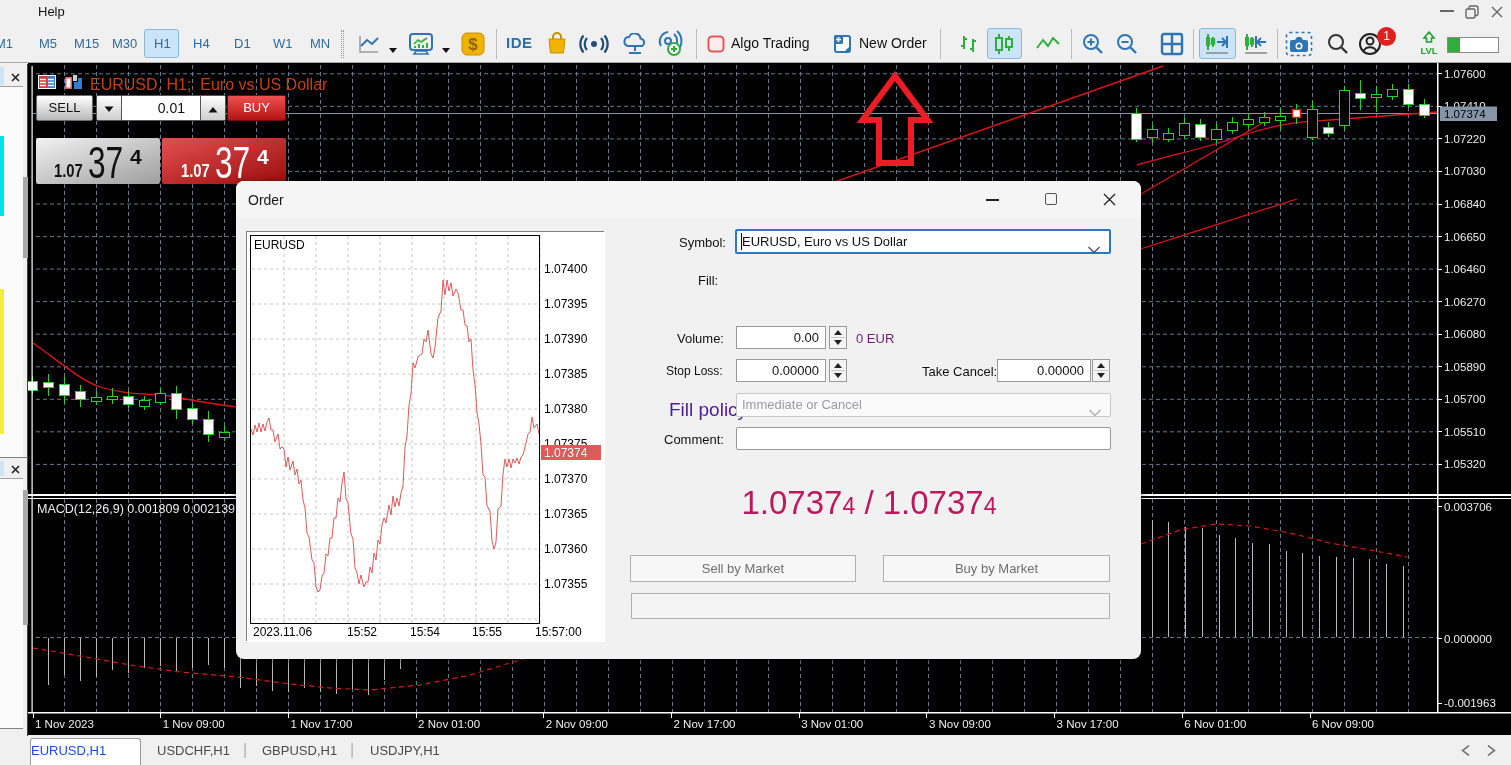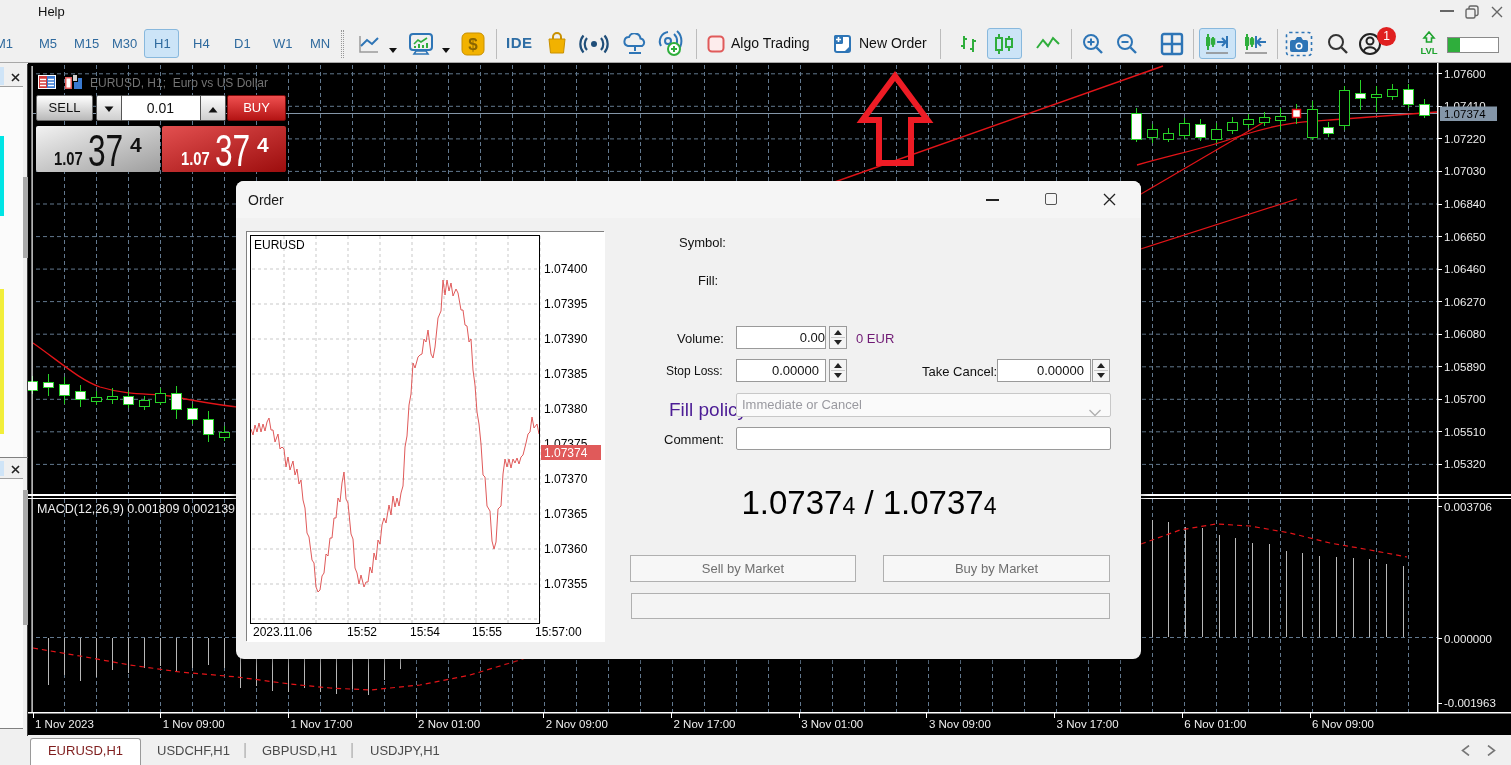--- a/index.html
+++ b/index.html
@@ -288,21 +288,21 @@
   <div class="abs" style="left:0;top:397px;width:4px;height:15px;background:#cfe4f7"></div>
   <svg class="abs" style="left:11px;top:401px" width="9" height="9" viewBox="0 0 9 9">
       <path d="M1 1 L8 8 M8 1 L1 8" stroke="#222" stroke-width="1.6"></path>
     </svg>
   <div class="abs" style="left:0;top:414px;width:23px;height:250px;background:#fbfbfb;border-top:1px solid #a0a0a0"></div>
   <div class="abs" style="left:23px;top:426px;width:5px;height:135px;background:#a9a9a9"></div>
   <div class="abs" style="left:0;top:664px;width:23px;height:1px;background:#808080"></div>
 </div>
 
 <div class="abs" style="left:36px;top:73px;z-index:2;width:252px">
-  <div style="height:22px;color:#737373;font-size:12px;white-space:nowrap">
+  <div style="height:22px;color:#c2410c;font-size:16px;white-space:nowrap">
     <svg style="position:absolute;left:2px;top:2px" width="18" height="14" viewBox="0 0 18 14">
         <rect x="0.5" y="0.5" width="17" height="13" fill="#fff" stroke="#fff"></rect>
         <rect x="1" y="1" width="8" height="12" fill="#d23a3a"></rect>
         <rect x="9" y="1" width="8" height="12" fill="#3a7ad2"></rect>
         <path d="M2 4.5h6 M2 7.5h6 M2 10.5h6 M10 4.5h6 M10 7.5h6 M10 10.5h6" stroke="#fff" stroke-width="1.4"></path>
       </svg>
     <svg style="position:absolute;left:29px;top:2px" width="18" height="14" viewBox="0 0 18 14">
         <rect x="0" y="2" width="7" height="12" fill="#e05a5a"></rect>
         <rect x="1.5" y="3.5" width="4" height="9" fill="#fff"></rect>
         <rect x="8" y="0" width="4" height="6" fill="#cfcfcf"></rect>
@@ -310,28 +310,28 @@
         <rect x="13" y="3" width="4" height="11" fill="#3a7ad2"></rect>
       </svg>
     <span style="position:absolute;left:54px;top:3px">EURUSD, H1;&nbsp; Euro vs US Dollar</span>
   </div>
   <div style="position:relative;height:27px">
     <div class="abs" style="left:0;top:0;width:57px;height:26px;background:linear-gradient(#ffffff,#b9b9b9);border:1px solid #6a6a6a;border-radius:2px;text-align:center;font-size:13px;line-height:24px;color:#111">SELL</div>
     <div class="abs" style="left:60px;top:0;width:26px;height:26px;background:linear-gradient(#fdfdfd,#cfcfcf);border:1px solid #555;border-radius:2px 0 0 2px">
       <svg style="margin:10px 0 0 7px" width="10" height="7" viewBox="0 0 10 7">
           <path d="M0.5 0.5 L5 6 L9.5 0.5 Z" fill="#111"></path>
         </svg></div>
-    <div class="abs" style="left:86px;top:0;width:79px;height:26px;background:#fff;border:1px solid #555;border-left:none;font-size:14px;color:#111;text-align:right;line-height:24px;padding-right:26px">0.01</div>
+    <div class="abs" style="left:86px;top:0;width:79px;height:26px;background:#fff;border:1px solid #555;border-left:none;font-size:14px;color:#111;text-align:right;line-height:24px;padding-right:15px">0.01</div>
     <div class="abs" style="left:165px;top:0;width:25px;height:26px;background:linear-gradient(#fdfdfd,#cfcfcf);border:1px solid #555;border-left:none;border-radius:0 2px 2px 0">
       <svg style="margin:10px 0 0 7px" width="10" height="7" viewBox="0 0 10 7">
           <path d="M0.5 6.5 L5 1 L9.5 6.5 Z" fill="#111"></path>
         </svg></div>
     <div class="abs" style="left:191px;top:0;width:59px;height:26px;background:linear-gradient(#ef5050,#b41414);border:1px solid #7a0a0a;border-radius:2px;text-align:center;font-size:13px;line-height:24px;color:#fff">BUY</div>
   </div>
-  <div style="position:relative;height:47px;margin-top:4px">
+  <div style="position:relative;height:47px;margin-top:16px">
     <div class="abs" style="left:0;top:0;width:124px;height:46px;background:linear-gradient(160deg,#f2f2f2,#9e9e9e);border-radius:2px;color:#111">
       <span class="abs" style="left:18px;top:22px;font-size:19px;font-weight:bold;transform:scale(0.78,1);transform-origin:0 0">1.07</span>
       <span class="abs" style="left:52px;top:0px;font-size:44px;transform:scale(0.72,1);transform-origin:0 0">37</span>
       <span class="abs" style="left:94px;top:7px;font-size:21px;font-weight:bold">4</span>
     </div>
     <div class="abs" style="left:126px;top:0;width:124px;height:46px;background:linear-gradient(160deg,#e35050,#9c0d0d);border-radius:2px;color:#fff">
       <span class="abs" style="left:19px;top:22px;font-size:19px;font-weight:bold;transform:scale(0.78,1);transform-origin:0 0">1.07</span>
       <span class="abs" style="left:53px;top:0px;font-size:44px;transform:scale(0.72,1);transform-origin:0 0">37</span>
       <span class="abs" style="left:95px;top:7px;font-size:21px;font-weight:bold">4</span>
     </div>
@@ -366,24 +366,27 @@
         <rect x="294" y="213" width="60" height="15" fill="#e05a5a"></rect>
         <text x="297" y="225" font-size="12" fill="#fff">1.07374</text>
         <text x="6" y="404" font-size="12" fill="#000">2023.11.06</text>
         <text x="100" y="404" font-size="12" fill="#000">15:52</text>
         <text x="163" y="404" font-size="12" fill="#000">15:54</text>
         <text x="225" y="404" font-size="12" fill="#000">15:55</text>
         <text x="288" y="404" font-size="12" fill="#000">15:57:00</text>
       </svg></div>
 
   <span class="abs" style="left:443px;top:54px;font-size:13px;color:#111">Symbol:</span>
+  <div class="abs" style="left:499px;top:48px;width:376px;height:25px;background:#fff;border:2px solid #2979c9;border-radius:2px;font-size:13px;color:#111;line-height:21px;padding-left:5px"><span class="abs" style="left:4px;top:2px;width:1px;height:17px;background:#000"></span>EURUSD, Euro vs US Dollar<span class="abs" style="right:8px;top:8px"><svg width="14" height="8" viewBox="0 0 14 8">
+          <path d="M1.5 1 L7 6.5 L12.5 1" stroke="#555" stroke-width="1.4" fill="none"></path>
+        </svg></span></div>
   <span class="abs" style="left:462px;top:92px;font-size:13px;color:#111">Fill:</span>
 
   <span class="abs" style="left:441px;top:150px;font-size:13px;color:#111">Volume:</span>
-  <div class="abs" style="left:500px;top:145px;width:90px;height:23px;background:#fff;border:1px solid #9a9a9a;font-size:13px;color:#111;line-height:21px;text-align:right;">0.00</div>
+  <div class="abs" style="left:500px;top:145px;width:90px;height:23px;background:#fff;border:1px solid #9a9a9a;font-size:13px;color:#111;line-height:21px;text-align:right;padding-right:6px">0.00</div>
   <div style="position:absolute;left:593px;top:145px;width:18px;height:23px;border:1px solid #9a9a9a;background:#f4f4f4;box-sizing:border-box">
 <svg width="16" height="21" viewBox="0 0 16 21">
         <path d="M8 3 L12 8 H4 Z" fill="#222"></path>
         <path d="M8 18 L12 13 H4 Z" fill="#222"></path>
         <path d="M1 10.5 H15" stroke="#c8c8c8" stroke-width="1"></path>
       </svg></div>
   <span class="abs" style="left:620px;top:150px;font-size:13px;color:#701a75">0 EUR</span>
 
   <span class="abs" style="left:430px;top:183px;font-size:12px;color:#111">Stop Loss:</span>
   <div class="abs" style="left:500px;top:178px;width:90px;height:23px;background:#fff;border:1px solid #9a9a9a;font-size:13px;color:#111;line-height:21px;text-align:right;padding-right:6px">0.00000</div>
@@ -402,29 +405,29 @@
         <path d="M1 10.5 H15" stroke="#c8c8c8" stroke-width="1"></path>
       </svg></div>
 
   <span class="abs" style="left:433px;top:218px;font-size:19px;color:#4c1d95">Fill policy:</span>
   <div class="abs" style="left:500px;top:212px;width:375px;height:24px;background:#fafafa;border:1px solid #c8c8c8;border-radius:2px;font-size:13px;color:#9a9aa0;line-height:22px;padding-left:5px">Immediate or Cancel<span class="abs" style="right:8px;top:8px"><svg width="14" height="8" viewBox="0 0 14 8">
           <path d="M1.5 1 L7 6.5 L12.5 1" stroke="#b0b0b0" stroke-width="1.4" fill="none"></path>
         </svg></span></div>
   <span class="abs" style="left:428px;top:251px;font-size:13px;color:#111">Comment:</span>
   <div class="abs" style="left:500px;top:246px;width:375px;height:23px;background:#fff;border:1px solid #9a9a9a;border-radius:2px"></div>
 
-  <div class="abs" style="left:380px;top:303px;width:506px;text-align:center;font-size:33px;color:#000000">1.0737<span style="font-size:23px">4</span> / 1.0737<span style="font-size:23px">4</span></div>
+  <div class="abs" style="left:380px;top:303px;width:506px;text-align:center;font-size:33px;color:#be185d">1.0737<span style="font-size:23px">4</span> / 1.0737<span style="font-size:23px">4</span></div>
 
   <div class="abs" style="left:647px;top:374px;width:227px;height:27px;background:#f7f7f7;border:1px solid #b0b0b0;font-size:13px;color:#6f6f6f;text-align:center;line-height:25px">Buy by Market</div>
   <div class="abs" style="left:394px;top:374px;width:226px;height:27px;background:#f7f7f7;border:1px solid #b0b0b0;font-size:13px;color:#6f6f6f;text-align:center;line-height:25px">Sell by Market</div>
   <div class="abs" style="left:395px;top:412px;width:479px;height:26px;background:#f4f4f4;border:1px solid #b0b0b0"></div>
 </div>
 
 <div class="abs" style="left:0;top:736px;width:1511px;height:29px;background:#f0f0f0;z-index:3">
-  <div class="abs" style="left:30px;top:2px;width:111px;height:27px;background:#fff;border:1px solid #9a9a9a;border-bottom:none;border-radius:3px 3px 0 0;text-align:center;font-size:13px;color:#7f1d1d;line-height:24px">EURUSD,H1</div>
+  <div class="abs" style="left:30px;top:2px;width:111px;height:27px;background:#fff;border:1px solid #9a9a9a;border-bottom:none;border-radius:3px 3px 0 0;text-align:left;font-size:13px;color:#1d4ed8;line-height:24px">EURUSD,H1</div>
   <span class="abs" style="left:157px;top:7px;font-size:13px;color:#4a4a4a">USDCHF,H1</span>
   <span class="abs" style="left:243px;top:5px;color:#b0b0b0">|</span>
   <span class="abs" style="left:262px;top:7px;font-size:13px;color:#4a4a4a">GBPUSD,H1</span>
   <span class="abs" style="left:350px;top:5px;color:#b0b0b0">|</span>
   <span class="abs" style="left:370px;top:7px;font-size:13px;color:#4a4a4a">USDJPY,H1</span>
   <svg class="abs" style="left:1461px;top:9px" width="9" height="11" viewBox="0 0 9 11">
       <path d="M8 0.5 L1.5 5.5 L8 10.5" stroke="#777" stroke-width="1.6" fill="none"></path>
     </svg>
   <svg class="abs" style="left:1487px;top:9px" width="9" height="11" viewBox="0 0 9 11">
       <path d="M1 0.5 L7.5 5.5 L1 10.5" stroke="#777" stroke-width="1.6" fill="none"></path>

